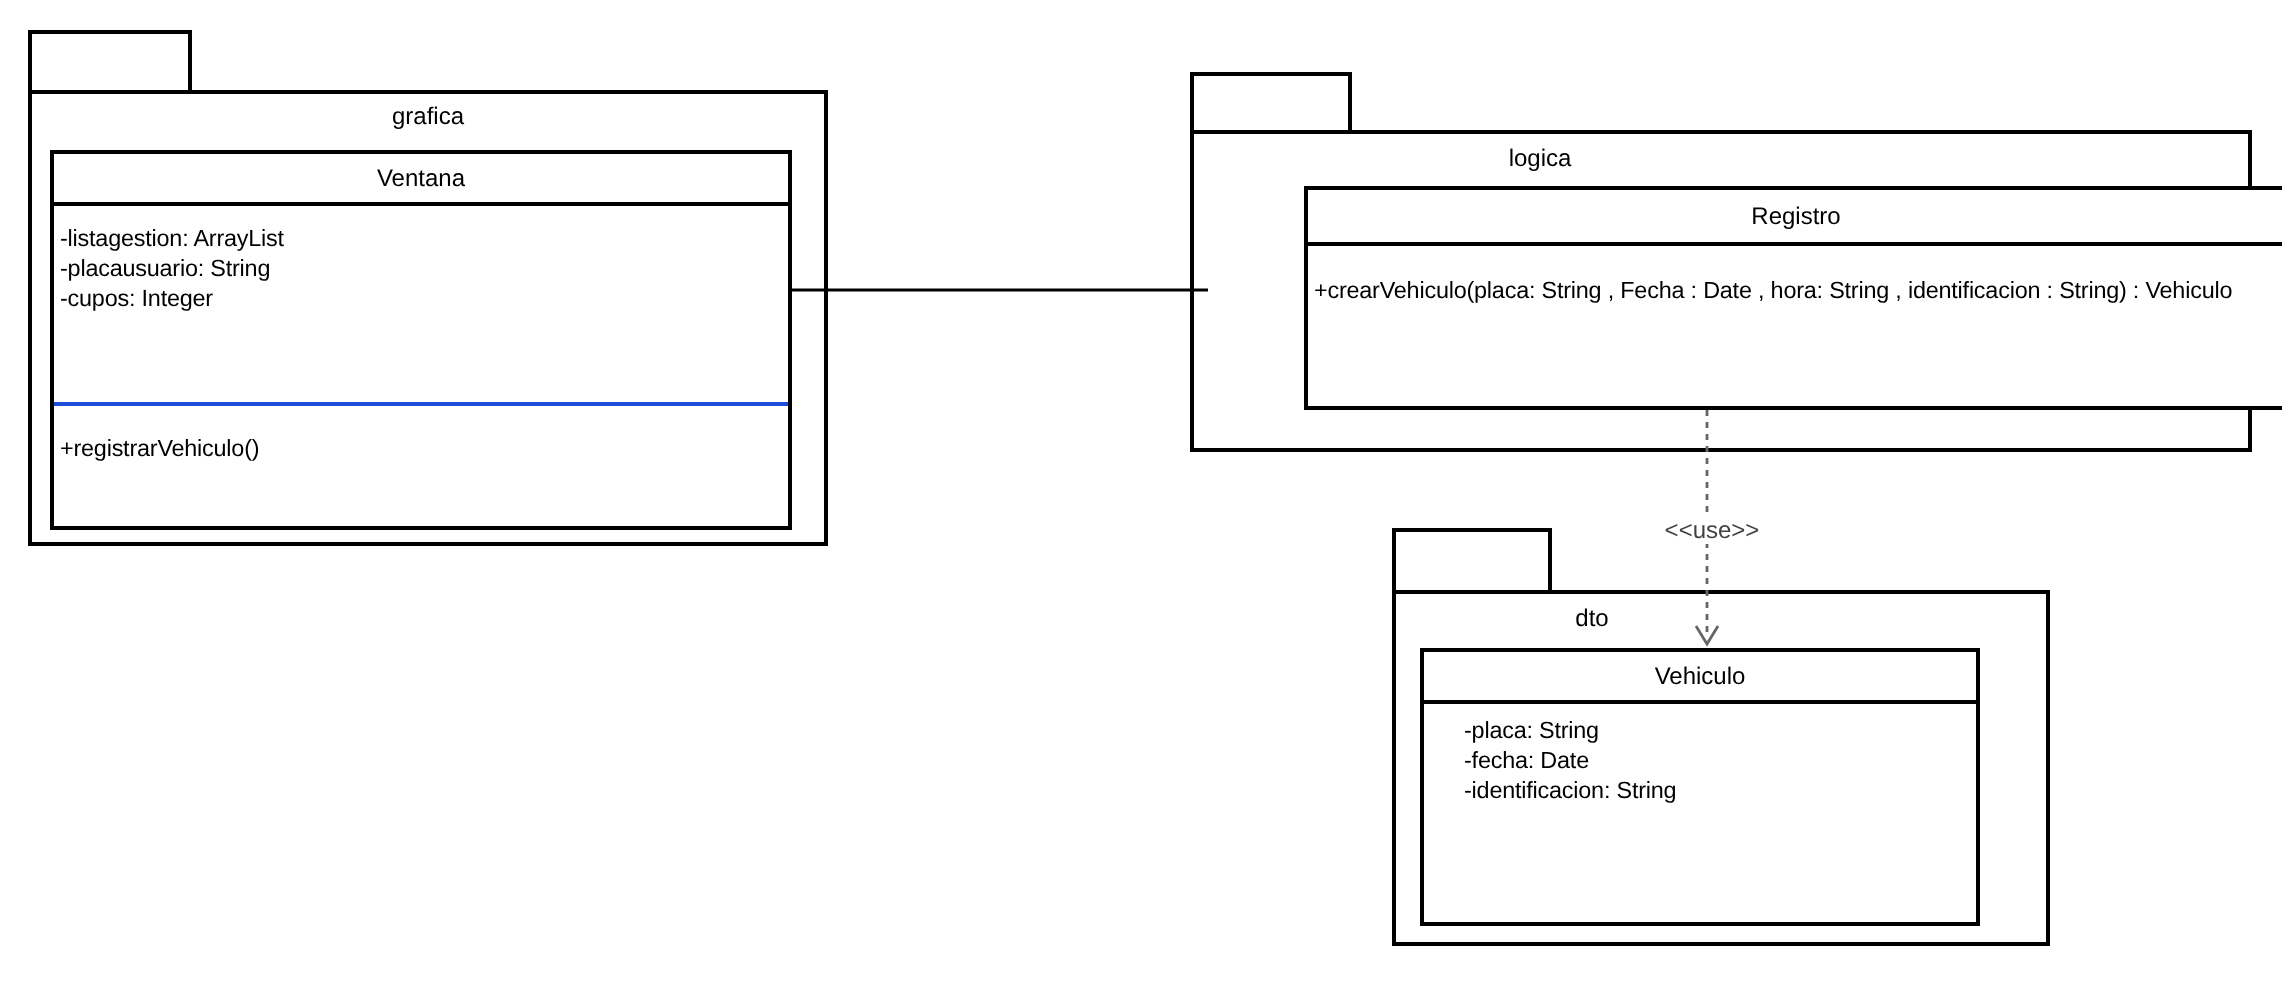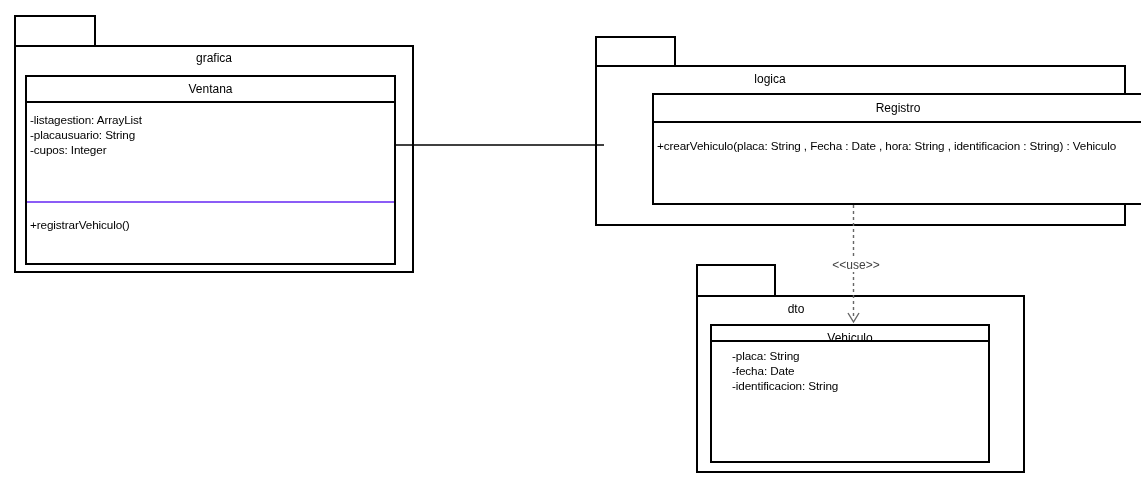--- a/index.html
+++ b/index.html
@@ -44,21 +44,21 @@
     text-align:center;
     font-size:12px;
     box-sizing:border-box;
     flex:none;
   }
   .uml-compartment{
     box-sizing:border-box;
     flex:none;
     overflow:visible;
   }
-  .uml-compartment.divided{border-bottom:2px solid #8b5cf6;}
+  .uml-compartment.divided{border-bottom:2px solid #1d4ed8;}
   .member{
     font-size:11.7px;
     line-height:15px;
     white-space:nowrap;
     letter-spacing:-0.1px;
   }
   .connector-label{
     position:absolute;
     transform:translateX(-50%);
     background:#ffffff;
@@ -113,21 +113,21 @@
     <div class="uml-compartment" style="height:80px;padding:15px 3px 0 3px;">
       <div class="member">+crearVehiculo(placa: String , Fecha : Date , hora: String , identificacion : String) : Vehiculo</div>
     </div>
   </div>
 
   <div class="pkg-tab" style="left:696px;top:264px;width:80px;height:33px;"></div>
   <div class="pkg-body" style="left:696px;top:295px;width:329px;height:178px;"></div>
   <div class="pkg-label" style="left:796px;top:301px;">dto</div>
 
   <div class="uml-class" style="left:710px;top:324px;width:280px;height:139px;">
-    <div class="uml-title" style="height:16px;line-height:25px;">Vehiculo</div>
+    <div class="uml-title" style="height:26px;line-height:25px;">Vehiculo</div>
     <div class="uml-compartment" style="height:109px;padding:6px 3px 0 20px;">
       <div class="member">-placa: String</div>
       <div class="member">-fecha: Date</div>
       <div class="member">-identificacion: String</div>
     </div>
   </div>
 
 </div>
 
 </body></html>

